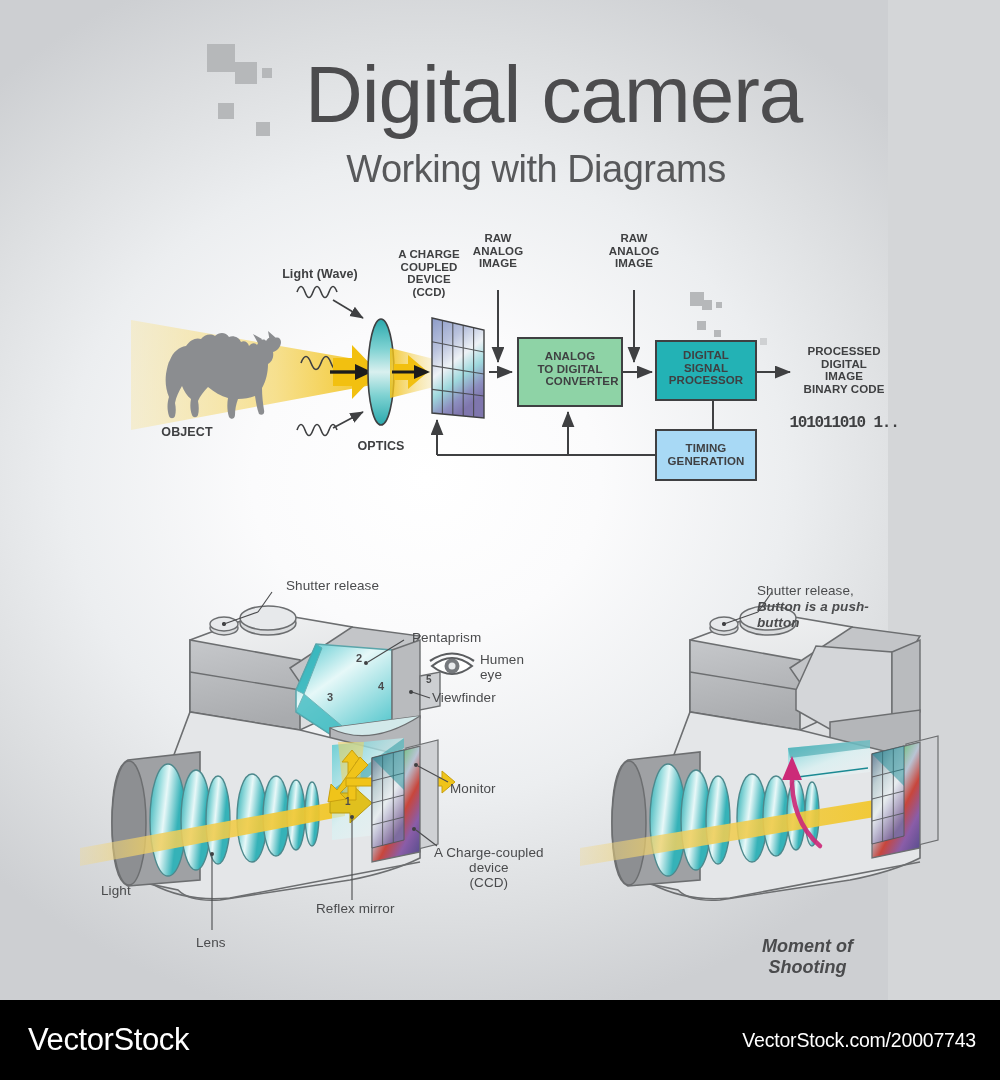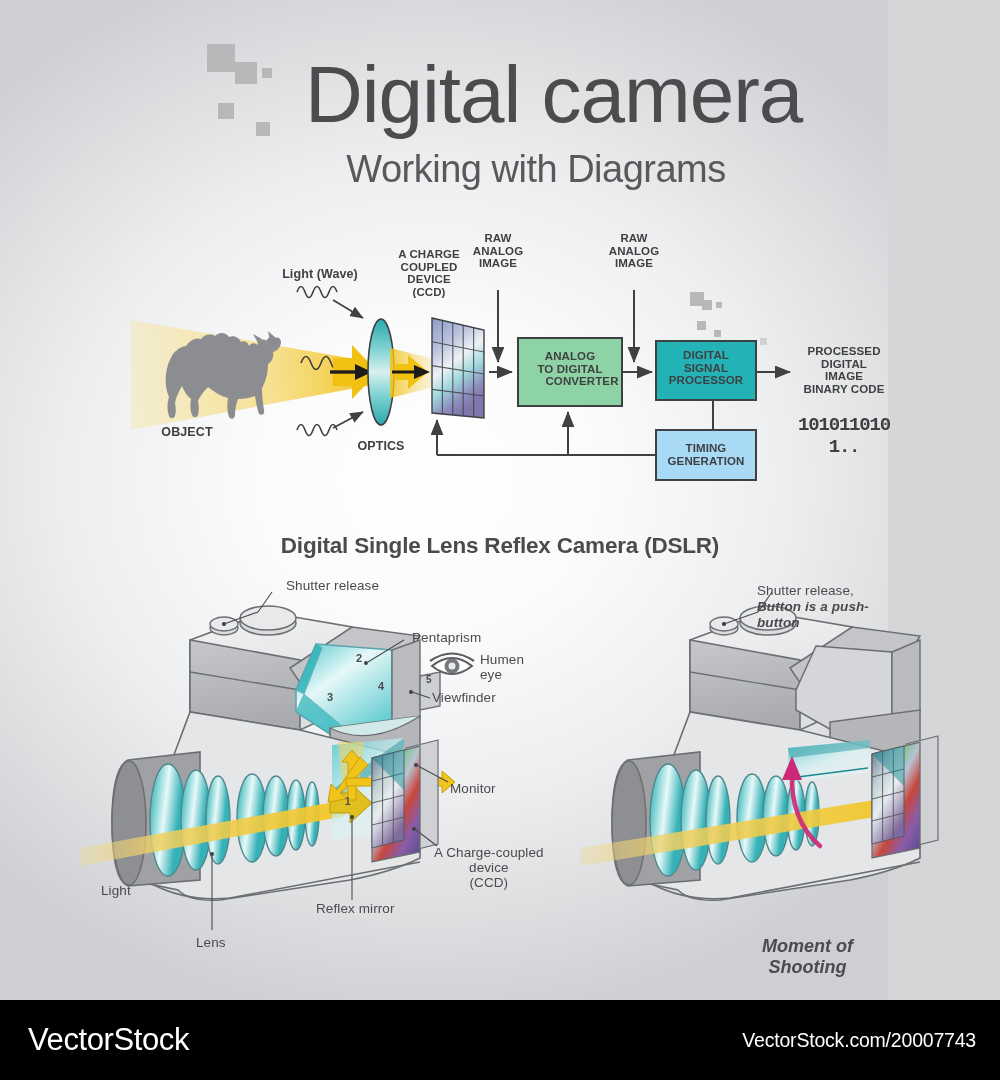--- a/index.html
+++ b/index.html
@@ -58,21 +58,21 @@
   .sect-title {
     position:absolute; left:0; width:1000px; text-align:center;
     font-size:22.5px; font-weight:bold; color:#4a4b4d; letter-spacing:-0.2px;
   }
   .cap-bi {
     position:absolute; font-style:italic; font-weight:bold;
     font-size:18px; color:#4a4b4d;text-align:center;
   }
   .binary {
     position:absolute; font-family:"Liberation Mono", monospace;
-    font-size:19px; font-weight:bold; color:#3f4042; letter-spacing:-1.2px;
+    font-size:16px; font-weight:bold; color:#3f4042; letter-spacing:-1.2px;
   }
   svg { position:absolute; left:0; top:0; overflow:visible; }
 </style>
 </head>
 <body>
 
 <div id="stage">
 
   <div class="hdr">
     <div class="deco" style="left:207px;top:44px;width:28px;height:28px;"></div>
@@ -252,21 +252,20 @@
   </div>
 
   <div style="position:absolute;left:780px;top:345px;width:128px;text-align:center;">
     <div class="lbl" style="position:static;">PROCESSED</div>
     <div class="lbl" style="position:static;">DIGITAL</div>
     <div class="lbl" style="position:static;">IMAGE</div>
     <div class="lbl" style="position:static;">BINARY CODE</div>
   </div>
   <div class="binary" style="left:782px;top:414px;width:124px;text-align:center;">101011010 1..</div>
 
-  <div class="sect-title" style="top:533px;">Digital Single Lens Reflex Camera (DSLR)</div>
 
   <svg width="1000" height="1000">
     <defs>
       <linearGradient id="bodyG" x1="0" y1="0" x2="0.3" y2="1">
         <stop offset="0%" stop-color="#f2f3f4"></stop>
         <stop offset="100%" stop-color="#dcdee0"></stop>
       </linearGradient>
       <linearGradient id="bodyD" x1="0" y1="0" x2="0.2" y2="1">
         <stop offset="0%" stop-color="#c6c8cb"></stop>
         <stop offset="100%" stop-color="#a9abae"></stop>

